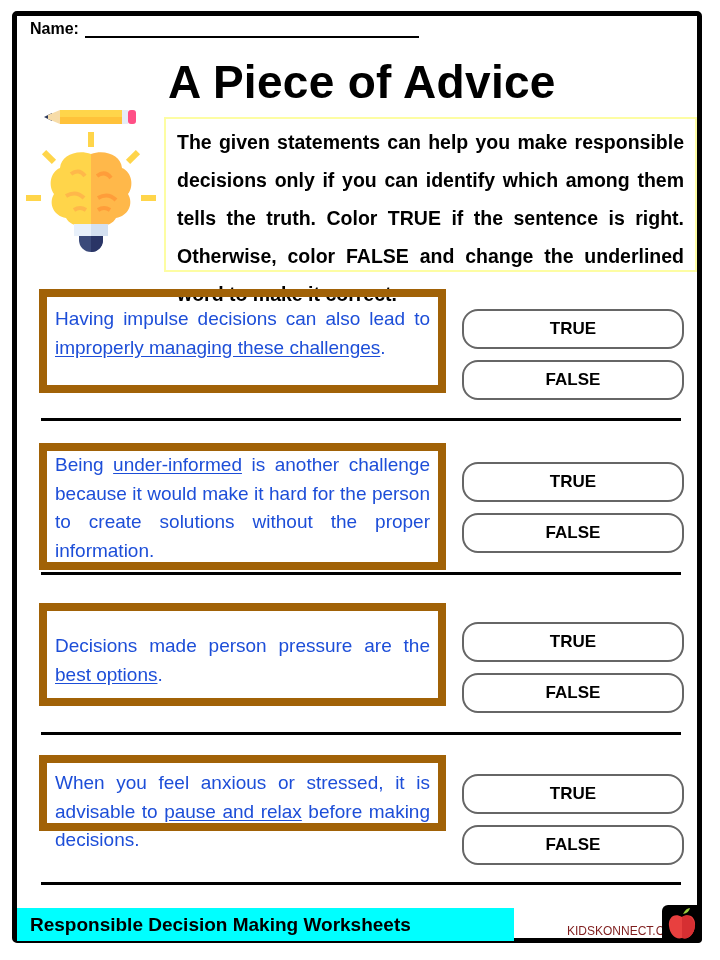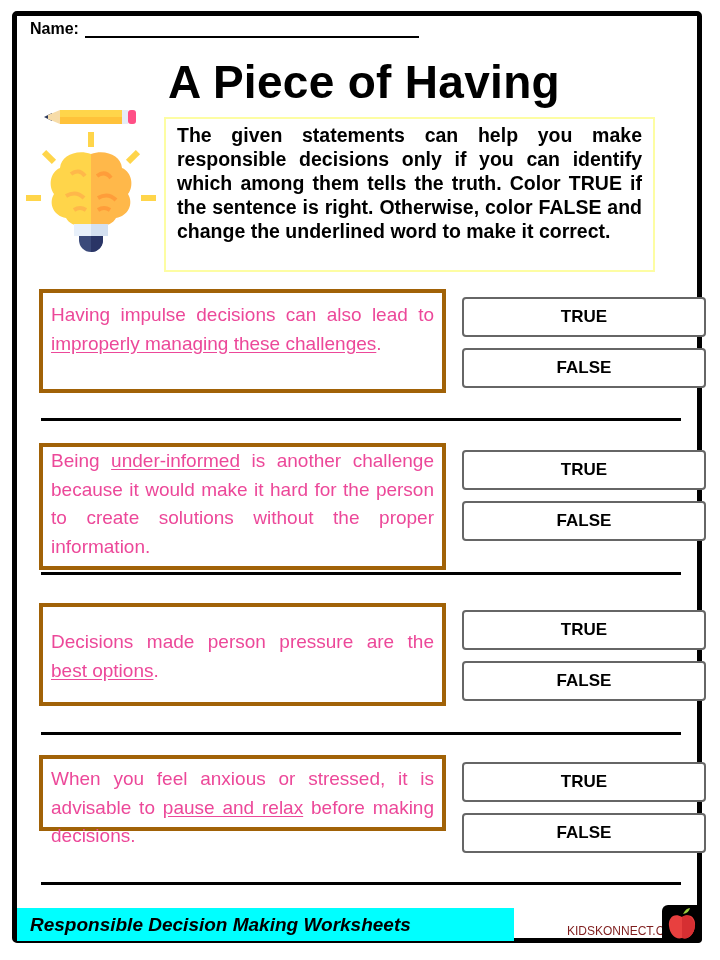--- a/index.html
+++ b/index.html
@@ -2,41 +2,41 @@
 <html><head>
 <meta charset="utf-8">
 <style>
   html, body { margin:0; padding:0; background:#fff; }
   body { width:720px; height:960px; position:relative; font-family:"Liberation Sans", sans-serif; color:#000; overflow:hidden; }
   .frame { position:absolute; left:12px; top:11px; width:690px; height:932px; border:5px solid #000; border-radius:5px; box-sizing:border-box; background:#fff; }
   .name-row { position:absolute; left:30px; top:20px; font-size:16px; font-weight:bold; display:flex; align-items:center; }
   .name-line { display:inline-block; width:334px; border-bottom:2px solid #000; margin-left:6px; height:16px; }
   .title { position:absolute; left:168px; top:55px; font-size:46px; font-weight:bold; letter-spacing:0.3px; }
   .icon-wrap { position:absolute; left:26px; top:104px; width:130px; height:150px; }
-  .instructions { position:absolute; left:164px; top:117px; width:491px; height:155px; border:2px solid #fdfda3; box-sizing:border-box; padding:4px 11px 0 11px; font-size:19.5px; font-weight:bold; line-height:24px; text-align:justify; text-align-last:left; }
-  .qbox { position:absolute; left:39px; width:407px; border:4px solid #a16207; box-sizing:border-box; padding:0 8px; font-size:19px; line-height:28.5px; text-align:justify; text-align-last:left; color:#ec4899; }
+  .instructions { position:absolute; left:164px; top:117px; width:533px; height:155px; border:2px solid #fdfda3; box-sizing:border-box; padding:4px 11px 0 11px; font-size:19.5px; font-weight:bold; line-height:38px; text-align:justify; text-align-last:left; }
+  .qbox { position:absolute; left:39px; width:407px; border:8px solid #a16207; box-sizing:border-box; padding:0 8px; font-size:19px; line-height:28.5px; text-align:justify; text-align-last:left; color:#1d4ed8; }
   .qbox u { text-decoration:underline; text-underline-offset:2px; }
-  .btn { position:absolute; left:462px; width:244px; height:40px; border:2px solid #666; border-radius:4px; box-sizing:border-box; background:#fff; font-size:17px; font-weight:bold; display:flex; align-items:center; justify-content:center; }
+  .btn { position:absolute; left:462px; width:222px; height:40px; border:2px solid #666; border-radius:16px; box-sizing:border-box; background:#fff; font-size:17px; font-weight:bold; display:flex; align-items:center; justify-content:center;margin-top:12px; }
   .rule { position:absolute; left:41px; width:640px; height:3px; background:#000; }
   .footer-bar { position:absolute; left:17px; top:908px; width:497px; height:33px; background:#00ffff; }
-  .footer-title { position:absolute; left:30px; top:914px; font-size:19px; font-weight:bold; color:#000;font-style:italic; }
+  .footer-title { position:absolute; left:30px; top:914px; font-size:19px; font-weight:bold; color:#000; }
   .footer-site { position:absolute; left:567px; top:924px; font-size:12px; color:#7f1d1d; }
   .apple-tab { position:absolute; left:662px; top:905px; width:40px; height:38px; background:#000; border-radius:6px 0 4px 0; }
 </style>
 </head>
 <body>
 
 <div class="frame"></div>
 
 <div class="name-row">
   <span>Name:</span>
   <span class="name-line"></span>
 </div>
 
-<div class="title">A Piece of Having</div>
+<div class="title">A Piece of Advice</div>
 
 <div class="icon-wrap">
   <svg width="130" height="150" viewBox="0 0 130 150">
 
     <polygon points="18,13 26,9 26,17" fill="#2d3a5c"></polygon>
     <polygon points="22,11 34,6 34,20 22,15" fill="#f7dca8"></polygon>
     <rect x="34" y="6" width="62" height="14" fill="#ffd54a"></rect>
     <rect x="34" y="13" width="62" height="7" fill="#ffc23a"></rect>
     <rect x="96" y="6" width="6" height="14" fill="#e6edf7"></rect>
     <rect x="102" y="6" width="8" height="14" rx="3" fill="#ff4f86"></rect>

